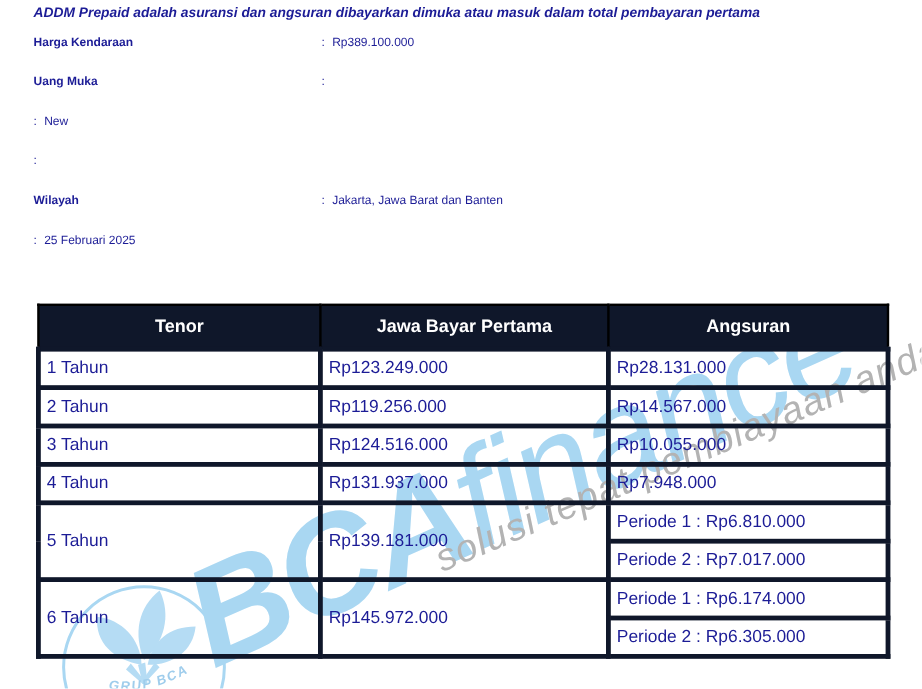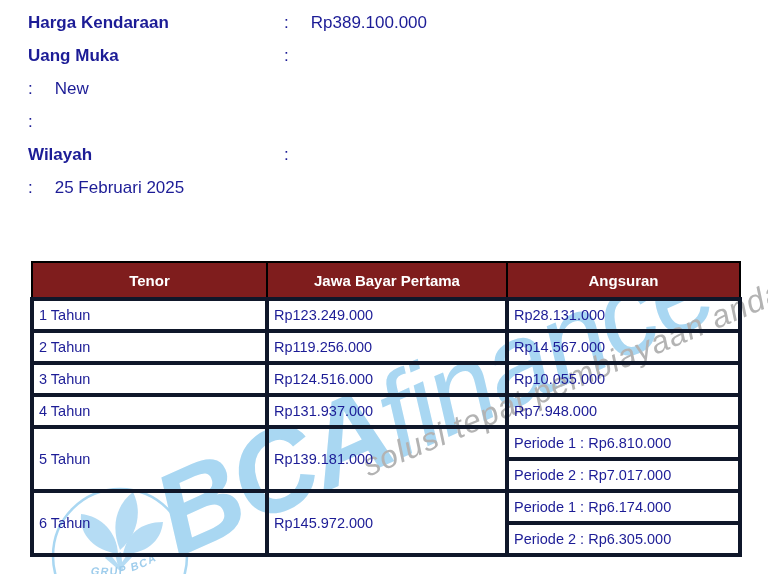--- a/index.html
+++ b/index.html
@@ -27,34 +27,34 @@
   }
   .logo-svg { position:absolute; left:35px; top:478px; }
 
   
   .content { position:relative; z-index:1; color:#1c1c96; }
   .note {
     margin:5px 0 0 28px; font-size:11.5px; font-style:italic;
     font-weight:bold; color:#1c1c96;
   }
   .details { margin:13px 0 0 28px; }
-  .detail-row { display:flex; height:18px; margin-bottom:15px; font-size:17px;gap:16px; }
+  .detail-row { display:flex; height:18px; margin-bottom:15px; font-size:10px; }
   .detail-label { width:240px; font-weight:bold; }
   .detail-colon { margin-right:6px; }
 
   table.sim {
     position:absolute; left:30px; top:248px; width:708px;
     border-collapse:collapse; table-layout:fixed;
     font-size:14.5px; color:#1c1c96;
   }
   table.sim col.c1 { width:235px; }
   table.sim col.c2 { width:240px; }
   table.sim col.c3 { width:233px; }
   table.sim th {
-    background:#7f1d1d; color:#fff; font-weight:bold; font-size:15px;
+    background:#0f172a; color:#fff; font-weight:bold; font-size:15px;
     height:37px; text-align:center; border:2px solid #000;
   }
   table.sim td {
     height:32px; border:4px solid #0f172a; background:transparent;
     padding-left:5px; text-align:left; vertical-align:middle;
   }
 </style>
 </head>
 <body>
 
@@ -79,20 +79,21 @@
     </svg>
 
     <div class="brand">
       <span class="b-bold">BCA</span><span>finance</span>
     </div>
     <div class="tagline">solusi tepat pembiayaan anda</div>
   </div>
 
   <div class="content">
 
+    <p class="note">ADDM Prepaid adalah asuransi dan angsuran dibayarkan dimuka atau masuk dalam total pembayaran pertama</p>
 
     <div class="details">
       <div class="detail-row">
         <span class="detail-label">Harga Kendaraan</span>
         <span class="detail-colon">:</span>
         <span class="detail-value">Rp389.100.000</span>
       </div>
       <div class="detail-row">
         <span class="detail-label">Uang Muka</span>
         <span class="detail-colon">:</span>
@@ -100,20 +101,21 @@
       <div class="detail-row">
         <span class="detail-colon">:</span>
         <span class="detail-value">New</span>
       </div>
       <div class="detail-row">
         <span class="detail-colon">:</span>
       </div>
       <div class="detail-row">
         <span class="detail-label">Wilayah</span>
         <span class="detail-colon">:</span>
+        <span class="detail-value">Jakarta, Jawa Barat dan Banten</span>
       </div>
       <div class="detail-row">
         <span class="detail-colon">:</span>
         <span class="detail-value">25 Februari 2025</span>
       </div>
     </div>
 
     <table class="sim">
       <colgroup>
           <col class="c1">

